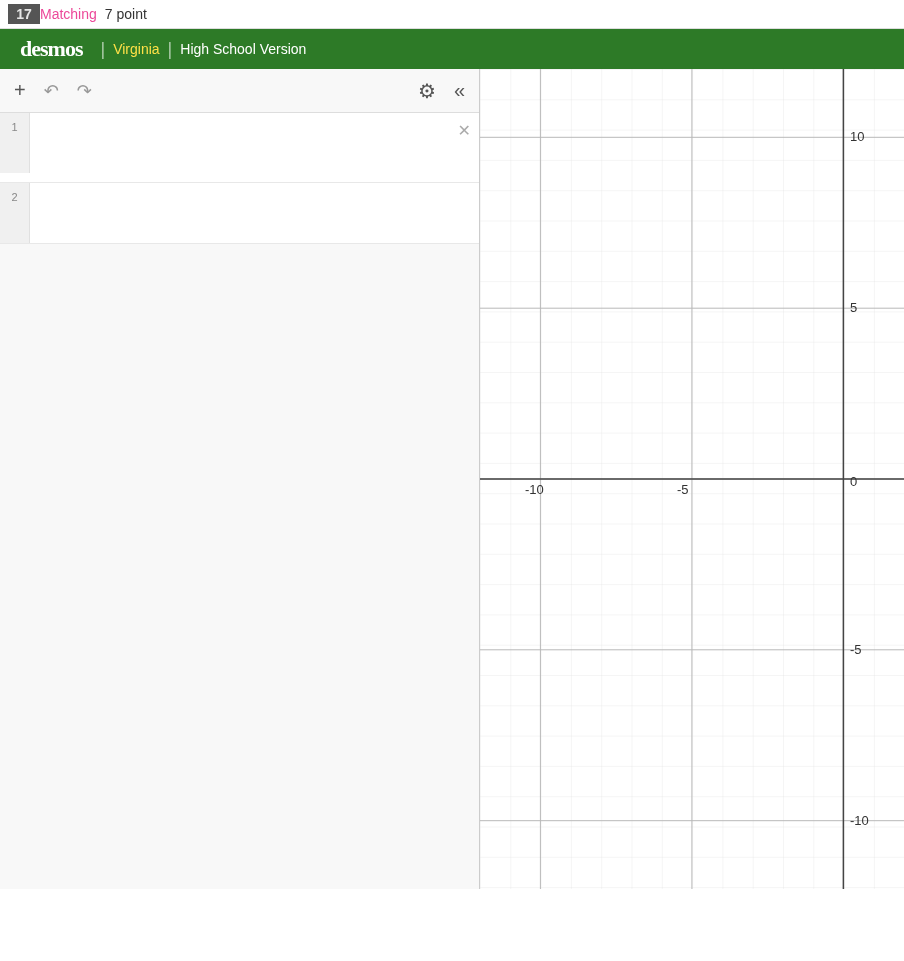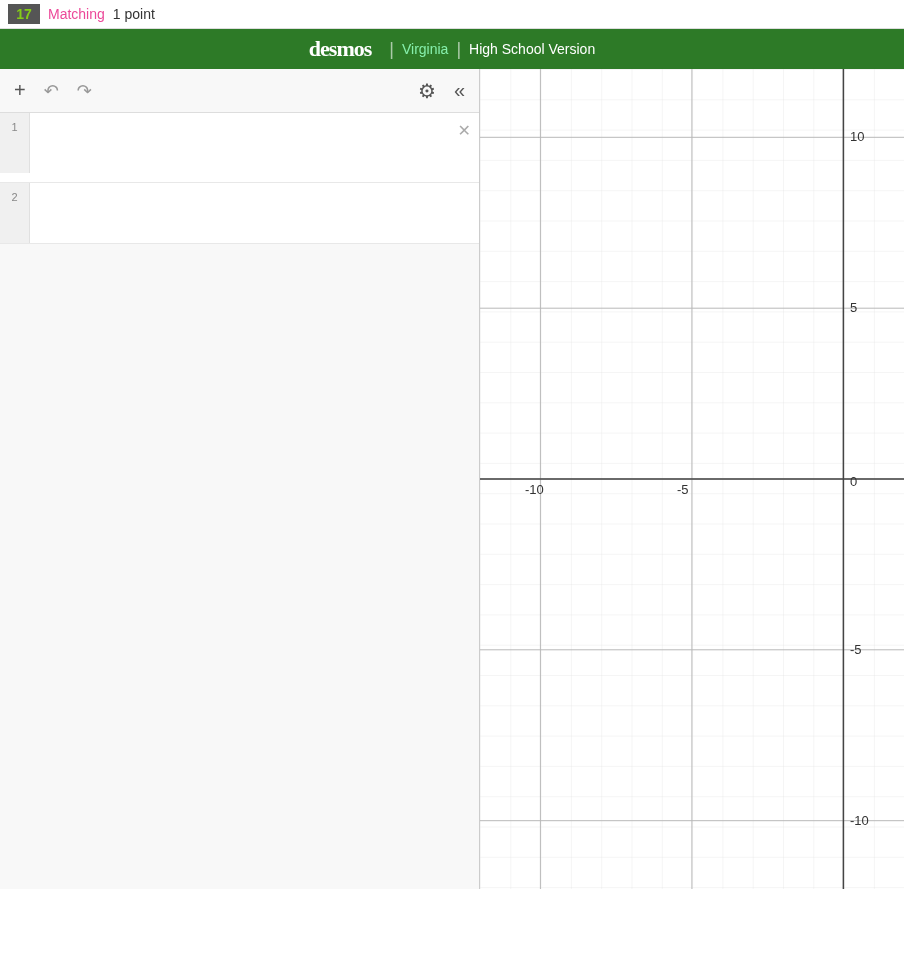--- a/index.html
+++ b/index.html
@@ -19,25 +19,24 @@
     
     .header-row {
       display: flex;
       align-items: center;
       padding: 4px 8px;
       background: #fff;
       border-bottom: 1px solid #ddd;
     }
     .question-number {
       background: #555;
-      color: #84cc16;
+      color: #e5e5e5;
       font-weight: bold;
       font-size: 14px;
       padding: 2px 8px;
-      margin-right: 8px;
       min-width: 32px;
       text-align: center;
     }
     .question-type {
       font-size: 14px;
       color: #ec4899;
       margin-right: 8px;
     }
     .question-points {
       font-size: 14px;
@@ -53,37 +52,36 @@
     .math-text {
       font-style: italic;
     }
     
     .desmos-header {
       background: #2d7a27;
       display: flex;
       align-items: center;
       padding: 6px 20px;
       height: 40px;
-      justify-content: center;
     }
     .desmos-logo {
       color: white;
       font-size: 22px;
       font-weight: bold;
       font-family: Georgia, serif;
       letter-spacing: -1px;
       margin-right: 10px;
     }
     .desmos-divider {
       color: rgba(255,255,255,0.6);
       margin: 0 8px;
       font-size: 18px;
     }
     .desmos-virginia {
-      color: #86efac;
+      color: #fde047;
       font-size: 14px;
     }
     .desmos-version {
       color: white;
       font-size: 14px;
     }
     
     .main-content {
       display: flex;
       width: 100%;
@@ -179,21 +177,21 @@
     }
   </style>
 </head>
 <body>
 
 <div class="page-container">
 
   <div class="header-row">
     <div class="question-number">17</div>
     <span class="question-type">Matching</span>
-    <span class="question-points">1 point</span>
+    <span class="question-points">7 point</span>
   </div>
 
 
   <div class="desmos-header">
     <span class="desmos-logo">desmos</span>
     <span class="desmos-divider">|</span>
     <span class="desmos-virginia">Virginia</span>
     <span class="desmos-divider">|</span>
     <span class="desmos-version">High School Version</span>
   </div>

